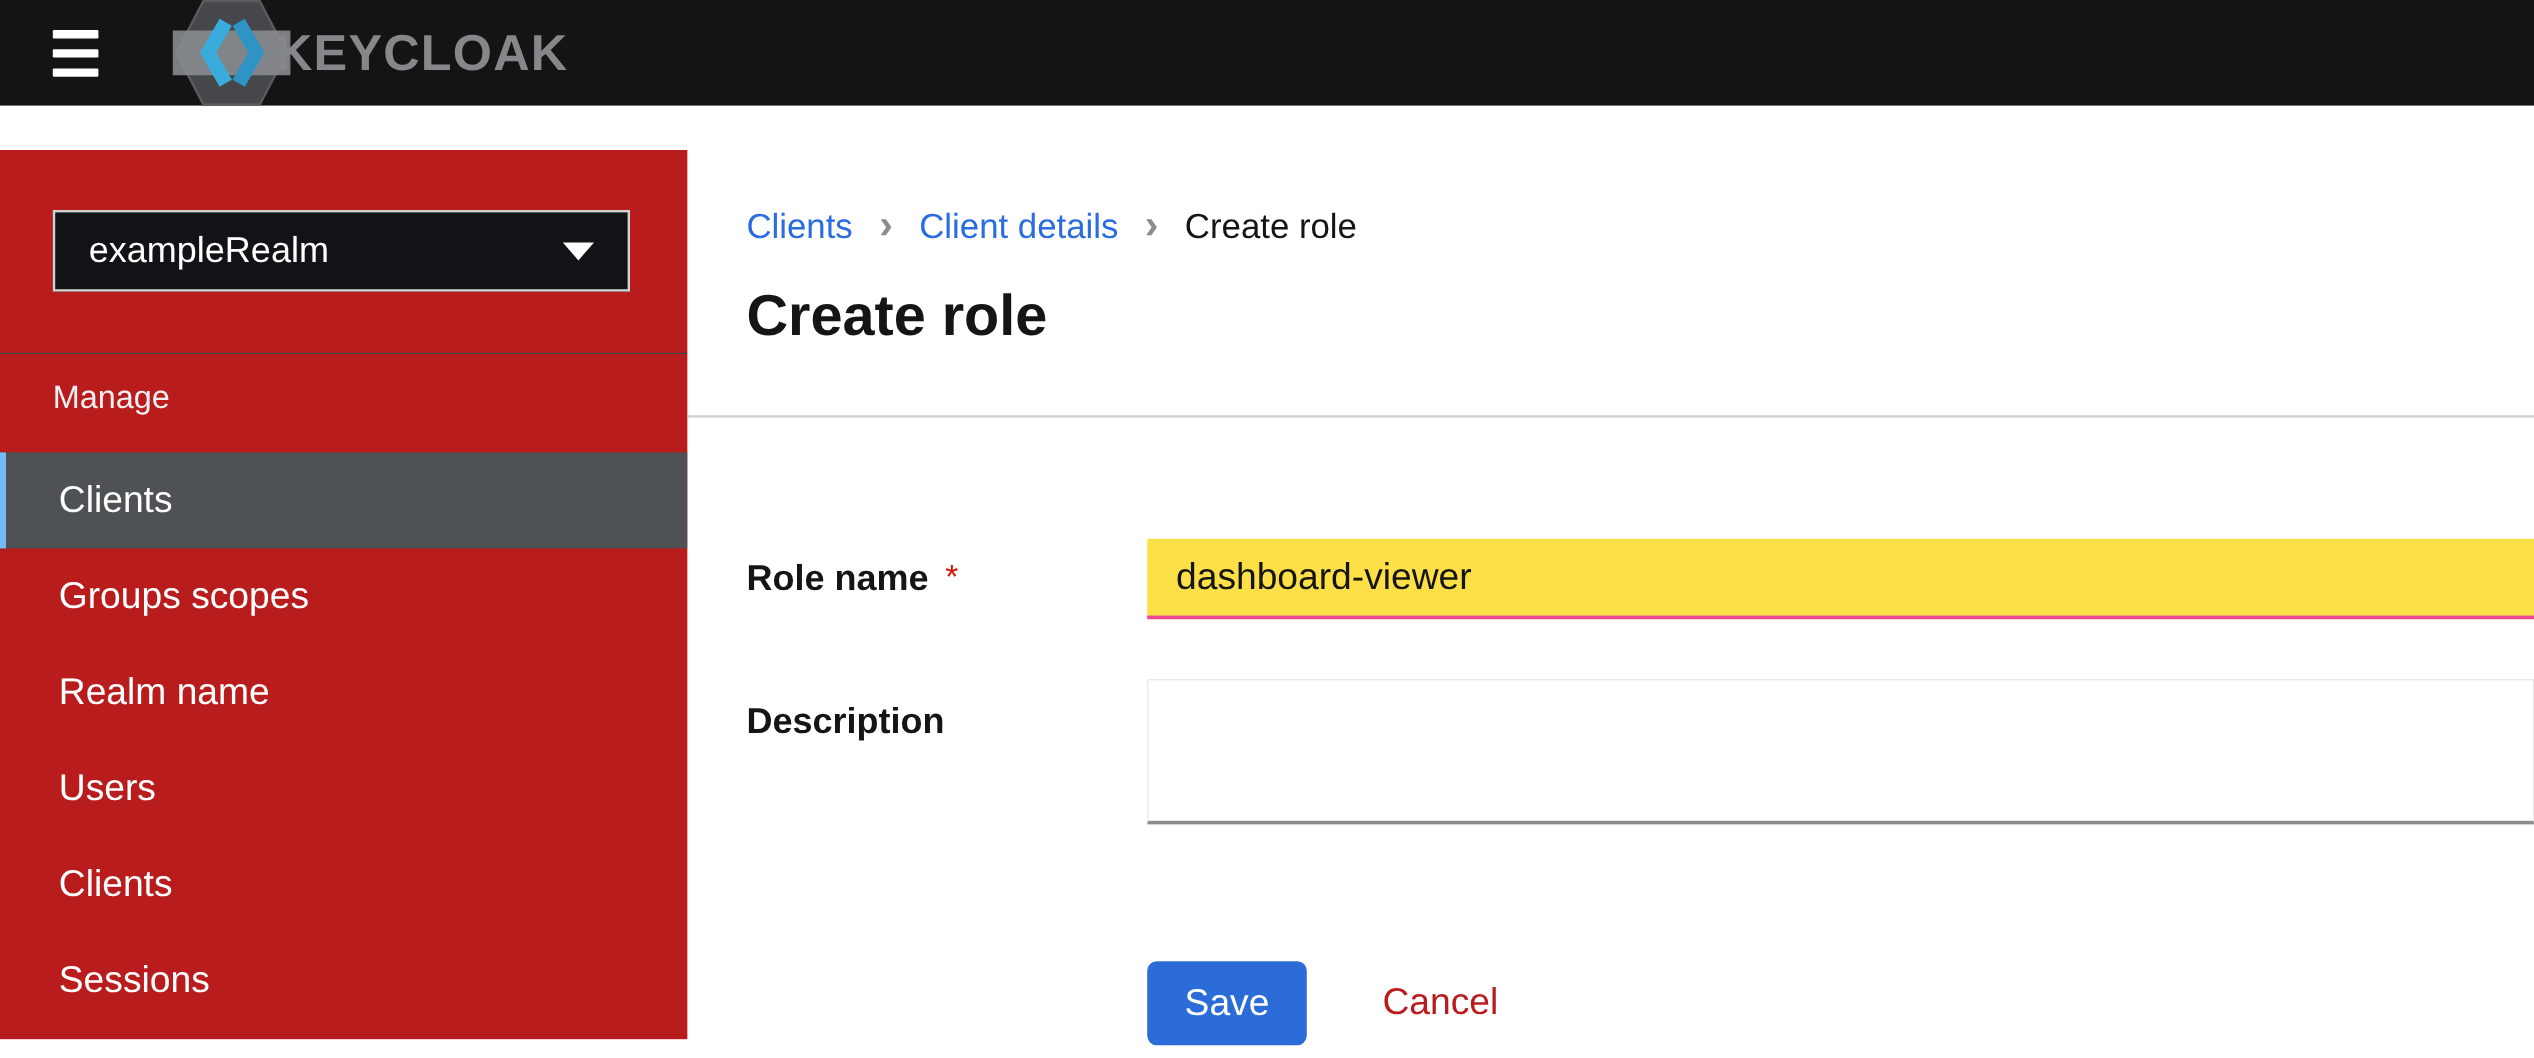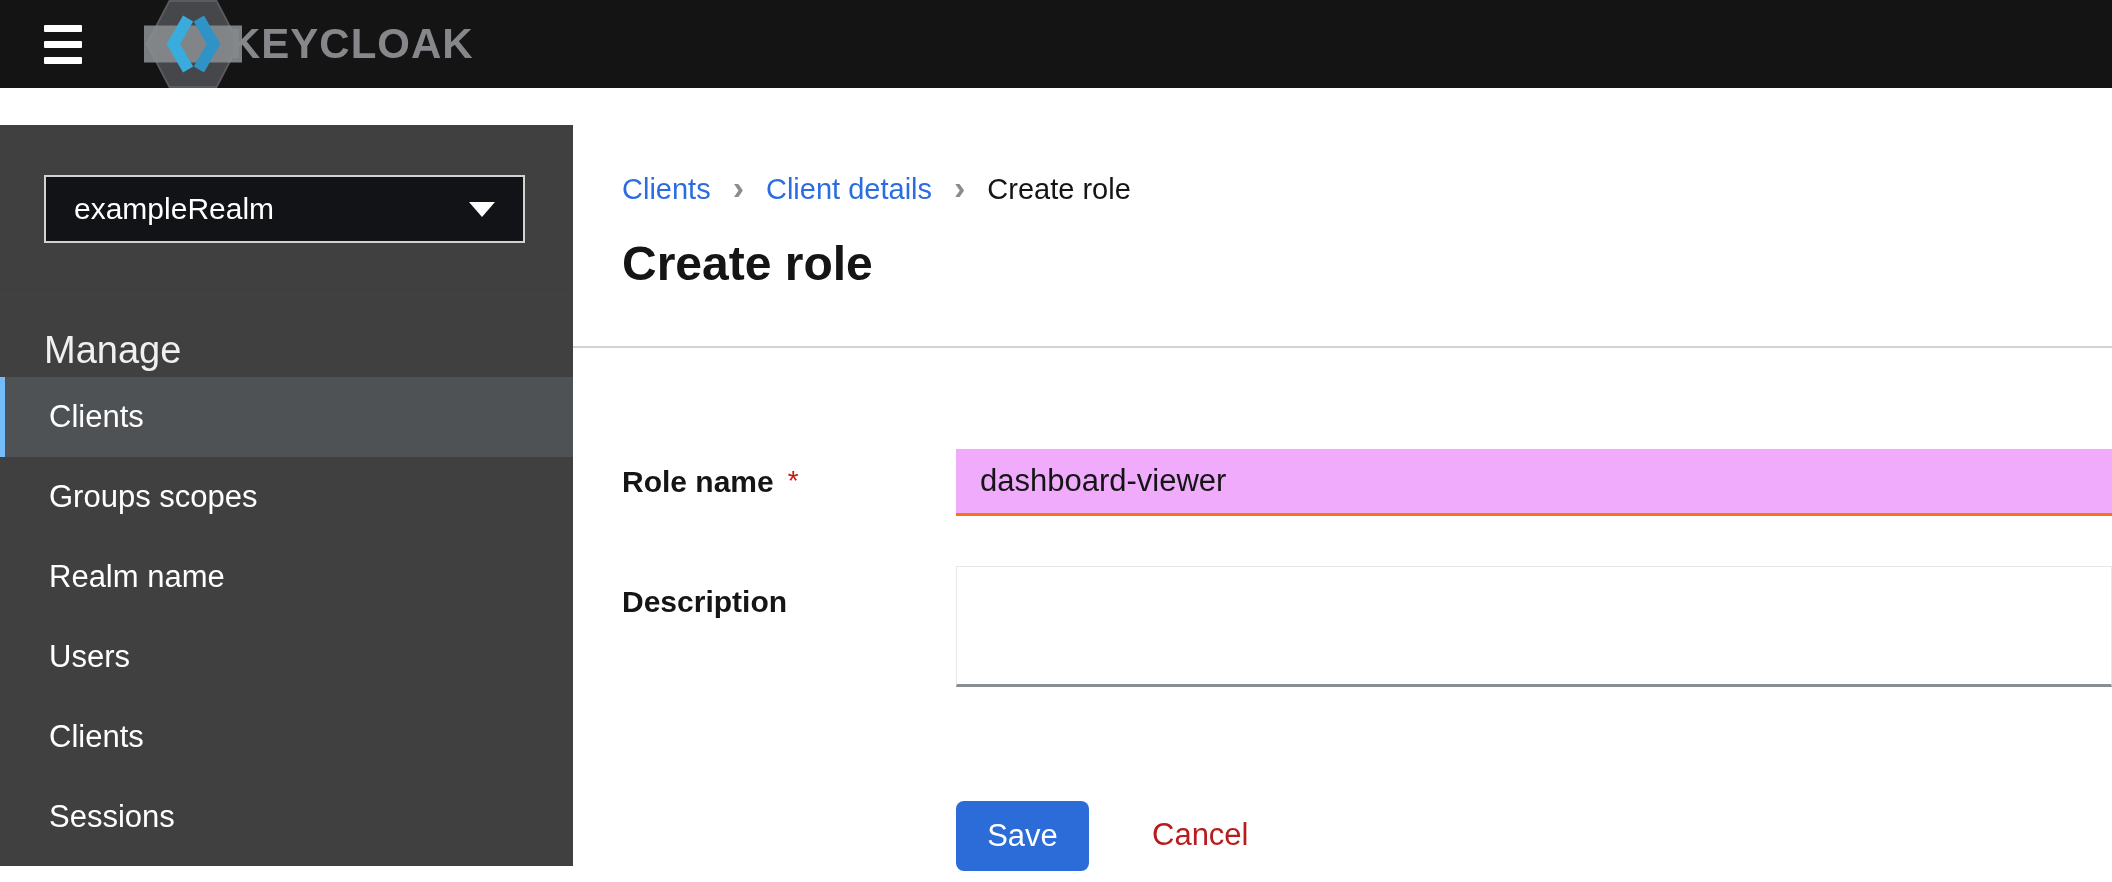--- a/index.html
+++ b/index.html
@@ -24,36 +24,36 @@
   .brand{display:flex;align-items:center;margin-left:62px;cursor:pointer;}
   .brand svg{display:block;}
   .brand-text{
     font-size:42px;font-weight:700;letter-spacing:1px;color:#85878a;
     margin-left:-12px;line-height:1;
   }
 
   
   .sidebar{
     position:absolute;left:0;top:125px;width:573px;height:741px;
-    background:#404040;overflow:hidden;
+    background:#b91c1c;overflow:hidden;
   }
   .realm-selector{
     position:absolute;left:44px;top:50px;width:481px;height:68px;
     background:#111316;border:2px solid #d2d2d2;box-sizing:border-box;
     display:flex;align-items:center;justify-content:space-between;
     padding:0 28px;color:#ffffff;font-size:30px;cursor:pointer;
     font-family:inherit;
   }
   .caret{
     width:0;height:0;border-left:13px solid transparent;
     border-right:13px solid transparent;border-top:15px solid #ffffff;
   }
   .side-divider{position:absolute;left:0;top:169px;width:100%;height:1px;background:#404347;}
   .nav-section-title{
-    position:absolute;left:44px;top:191px;font-size:38px;color:#f0f0f0;margin-top:13px;
+    position:absolute;left:44px;top:191px;font-size:27px;color:#f0f0f0;
   }
   .nav{position:absolute;left:0;top:252px;width:100%;display:flex;flex-direction:column;}
   .nav-item{
     height:80px;display:flex;align-items:center;padding-left:44px;
     font-size:31px;color:#ffffff;text-decoration:none;cursor:pointer;
     border-left:5px solid transparent;box-sizing:border-box;
   }
   .nav-item.selected{background:#4f5255;border-left:5px solid #73bcf7;}
 
   
@@ -74,22 +74,22 @@
   }
   .page-divider{position:absolute;left:0;top:221px;width:100%;height:2px;background:#d2d2d2;}
 
   .form{position:absolute;inset:0;}
   .lbl{position:absolute;left:49px;font-size:30px;font-weight:700;color:#151515;text-align:right;}
   .lbl-role{top:340px;}
   .lbl-desc{top:460px;}
   .req{color:#c9190b;margin-left:14px;font-weight:400;font-size:28px;vertical-align:2px;}
   .role-input{
     position:absolute;left:383px;top:324px;width:1156px;height:67px;
-    box-sizing:border-box;background:#f0abfc;border:none;
-    border-bottom:3px solid #f97316;padding:0 24px;
+    box-sizing:border-box;background:#fde047;border:none;
+    border-bottom:3px solid #ec4899;padding:0 24px;
     font-size:31px;color:#151515;font-family:inherit;outline:none;
   }
   .desc-input{
     position:absolute;left:383px;top:441px;width:1156px;height:121px;
     box-sizing:border-box;background:#ffffff;
     border:1px solid #e7e7e7;border-bottom:3px solid #8a8d90;
     padding:14px 24px;font-size:31px;color:#151515;font-family:inherit;
     resize:none;outline:none;
   }
   .save-btn{

